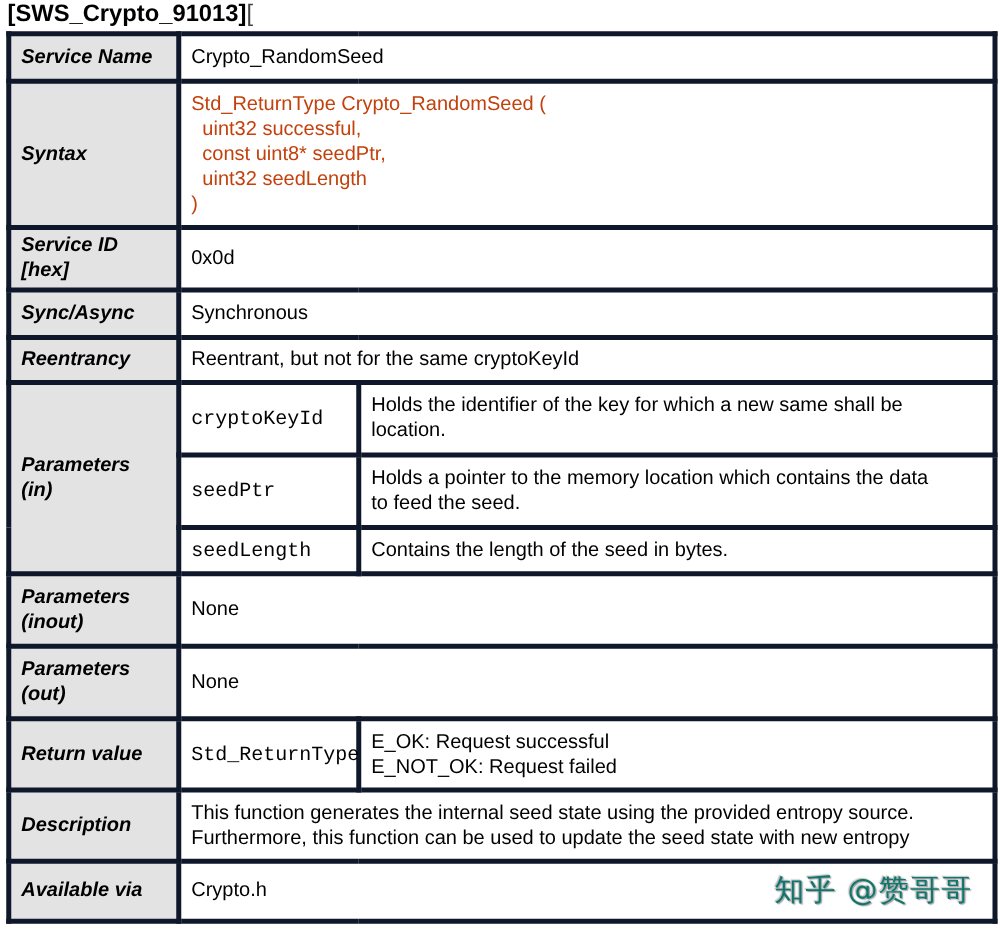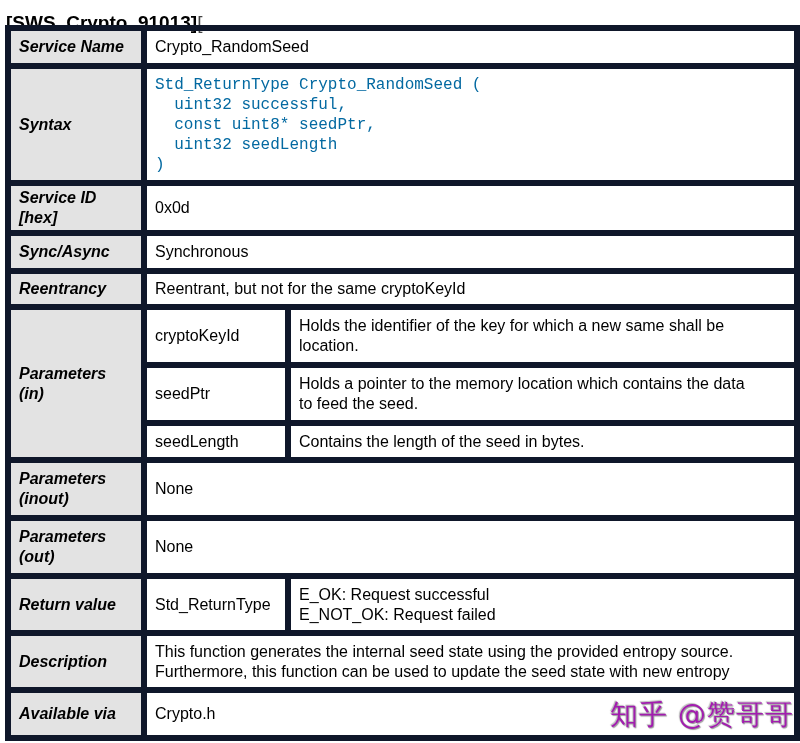--- a/index.html
+++ b/index.html
@@ -1,24 +1,24 @@
 <!DOCTYPE html>
 <html><head>
 <meta charset="utf-8">
 <style>
   html, body { margin:0; padding:0; background:#ffffff; }
   body { width:800px; height:743px; position:relative; overflow:hidden; font-family:"Liberation Sans", sans-serif; color:#000; }
-  .req-id { position:absolute; left:6px; top:11px; font-size:19px; font-weight:bold; letter-spacing:0px; line-height:24px; }
+  .req-id { position:absolute; left:6px; top:0px; font-size:19px; font-weight:bold; letter-spacing:0px; line-height:24px; }
   .req-id .bracket { font-weight:normal; color:#444; }
   table.spec { position:absolute; left:5px; top:25px; width:789px; border-collapse:collapse; table-layout:fixed; }
-  table.spec td { border:6px solid #0f172a; padding:0 8px; font-size:16px; vertical-align:middle; line-height:20px; }
+  table.spec td { border:4px solid #0f172a; padding:0 8px; font-size:16px; vertical-align:middle; line-height:20px; }
   td.label { background:#e3e3e3; font-weight:bold; font-style:italic; width:118px; padding-left:8px; }
-  td.code { font-family:Liberation Mono, monospace; font-size:15.5px; color:#0369a1; white-space:pre; line-height:19.5px; padding-top:2px; }
-  td.pname { width:126px; }
-  .watermark { position:absolute; right:6px; top:696px; font-size:28px; color:#a21caf; text-shadow: 1px 1px 1px #999, -1px -1px 1px #bbb; letter-spacing:1px; font-family:"DejaVu Sans", sans-serif; }
+  td.code { font-family:Liberation Sans, sans-serif; font-size:15.5px; color:#c2410c; white-space:pre; line-height:19.5px; padding-top:2px; }
+  td.pname { width:126px;font-family:Liberation Mono, monospace; }
+  .watermark { position:absolute; right:22px; top:696px; font-size:24px; color:#0f766e; text-shadow: 1px 1px 1px #999, -1px -1px 1px #bbb; letter-spacing:1px; font-family:"DejaVu Sans", sans-serif; }
 </style>
 </head>
 <body>
 
 <div class="req-id">
   <span>[SWS_Crypto_91013]</span><span class="bracket">[</span>
 </div>
 
 <table class="spec">
   <colgroup>

